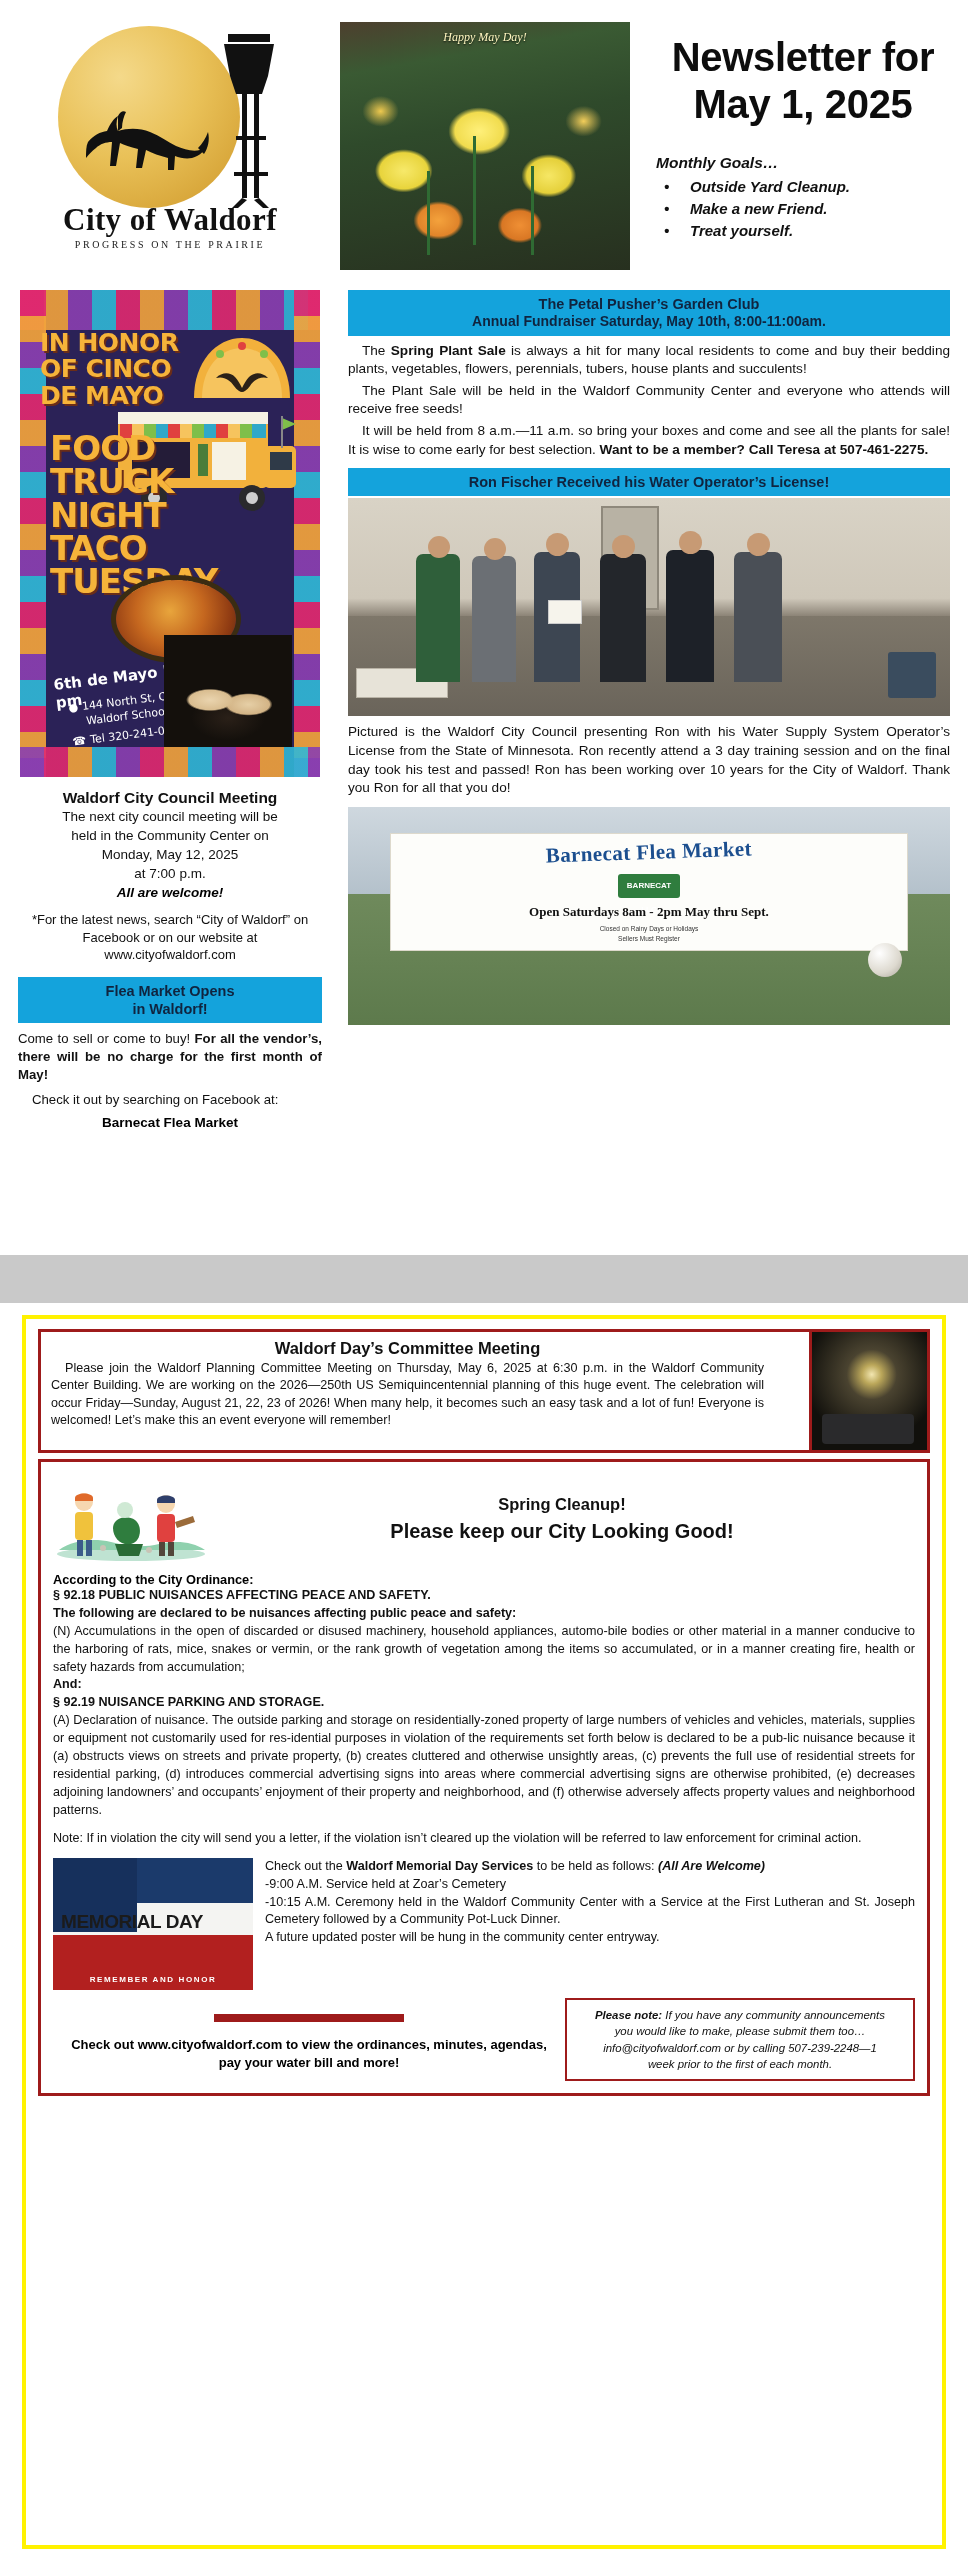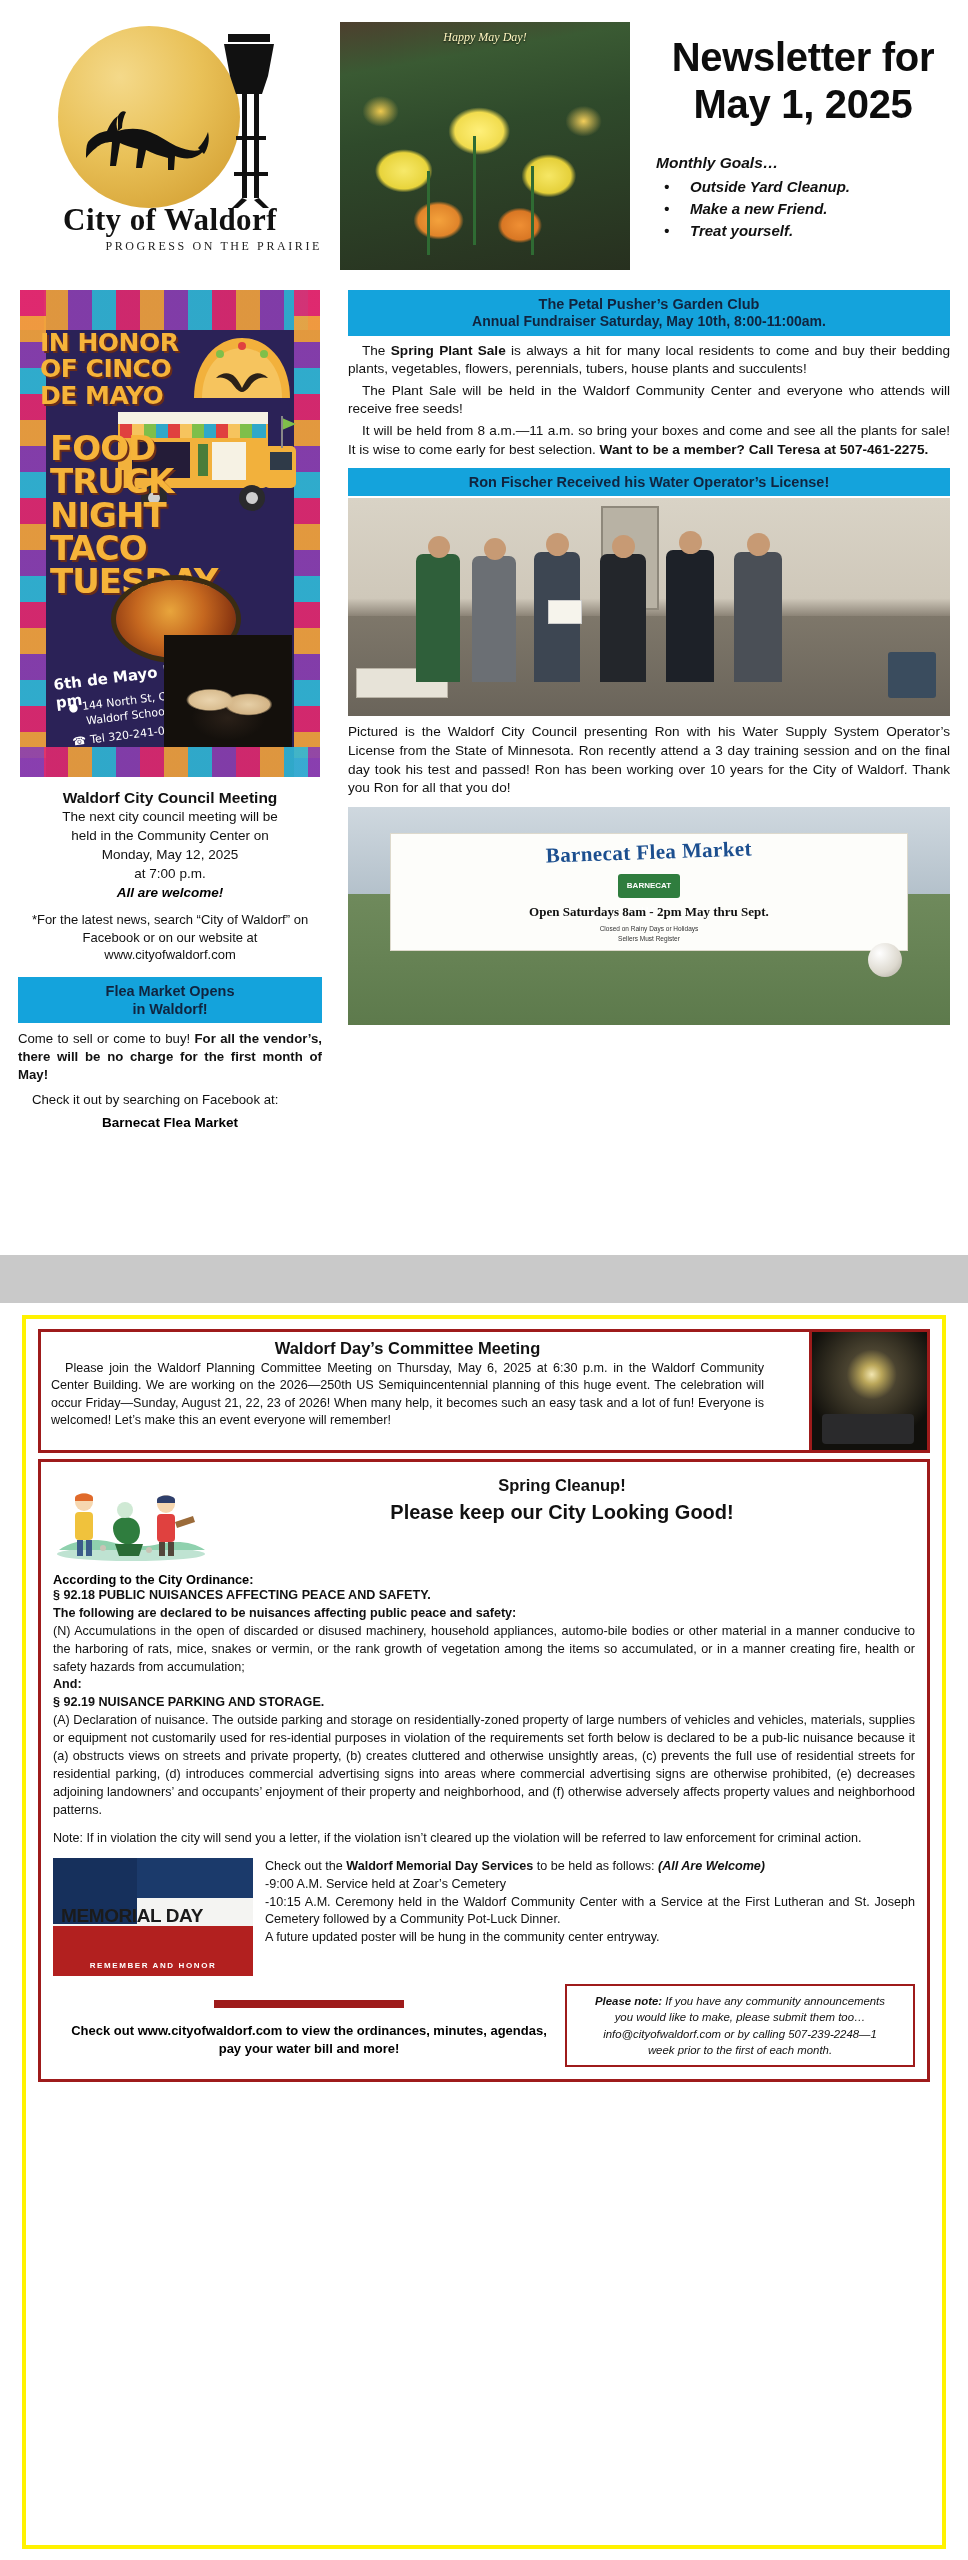--- a/index.html
+++ b/index.html
@@ -26,22 +26,22 @@
     background: radial-gradient(circle at 34% 28%, #f4d98a 0%, #e9c158 45%, #d9a83c 78%, #c99430 100%);
   }
   .logo-horse { position: absolute; left: 60px; top: 86px; width: 130px; height: 78px; }
   .logo-tower { position: absolute; left: 182px; top: 10px; width: 92px; height: 178px; }
   .logo-title {
     text-align: center; font-family: "Liberation Serif", serif;
     font-size: 31px; font-weight: 700; color: #111; letter-spacing: .4px;
     margin-top: -18px;
   }
   .logo-sub {
-    text-align: right; font-family: "Liberation Serif", serif;
-    font-size: 12px; letter-spacing: 2.6px; color: #222; margin-top: 1px;
+    text-align: center; font-family: "Liberation Serif", serif;
+    font-size: 10px; letter-spacing: 2.6px; color: #222; margin-top: 1px;
   }
 
   
   .flower-photo {
     width: 290px; height: 248px; margin: 22px 0 0 0; position: relative;
     overflow: hidden;
     background:
       radial-gradient(ellipse 40px 30px at 22% 60%, #f7e96a 0%, #e8d43c 60%, rgba(232,212,60,0) 72%),
       radial-gradient(ellipse 44px 34px at 48% 44%, #fff07a 0%, #f1dc4e 55%, rgba(241,220,78,0) 70%),
       radial-gradient(ellipse 38px 30px at 72% 62%, #f6e765 0%, #e5d03a 58%, rgba(229,208,58,0) 72%),
@@ -278,35 +278,35 @@
     background: radial-gradient(circle at 52% 36%, #f2e6b0 0%, #bba75a 10%, #4a4330 26%, #11100c 70%);
     border-left: 3px solid #9E1B1B;
   }
   .fw-truck {
     position: absolute; bottom: 6px; left: 10px; width: 92px; height: 30px;
     background: #2a2a2c; border-radius: 4px;
   }
 
   
   .sc-box { margin-top: 6px; padding: 8px 12px 12px 12px; }
-  .sc-row { display: flex; align-items: flex-start; }
+  .sc-row { display: flex; align-items: center; }
   .sc-art { width: 156px; height: 92px; position: relative; flex: 0 0 156px; }
   .sc-heads { flex: 1; text-align: center; padding-top: 6px; }
   .sc-h1 { font-size: 16.5px; font-weight: 700; color: #111; }
   .sc-h2 { font-size: 20px; font-weight: 700; color: #111; margin-top: 6px; }
 
   .ord-head { font-size: 12.8px; font-weight: 700; margin-top: 10px; }
   .ord-line { font-size: 12.6px; line-height: 1.42; color: #111; font-weight: bold; }
   .ord-just { font-size: 12.6px; line-height: 1.42; color: #111; text-align: justify; }
   .ord-note { font-size: 12.6px; line-height: 1.42; color: #111; margin-top: 11px; text-align: justify; }
 
   
   .mem-row { display: flex; margin-top: 10px; align-items: flex-start; }
   .mem-photo {
-    width: 200px; flex: 0 0 200px; height: 118px; position: relative; overflow: hidden;
+    width: 200px; flex: 0 0 200px; height: 132px; position: relative; overflow: hidden;
     background: linear-gradient(180deg, #1b3a6b 0%, #1b3a6b 34%, #f4f4f2 34%, #f4f4f2 58%, #b2201f 58%, #b2201f 100%);
   }
   .mem-stars {
     position: absolute; left: 0; top: 0; width: 42%; height: 56%;
     background: #16305c;
   }
   .mem-title {
     position: absolute; left: 8px; top: 40%; font-family: "Liberation Sans", sans-serif;
     font-weight: 700; font-size: 19px; color: #1b1b1b; letter-spacing: -.4px;
   }

